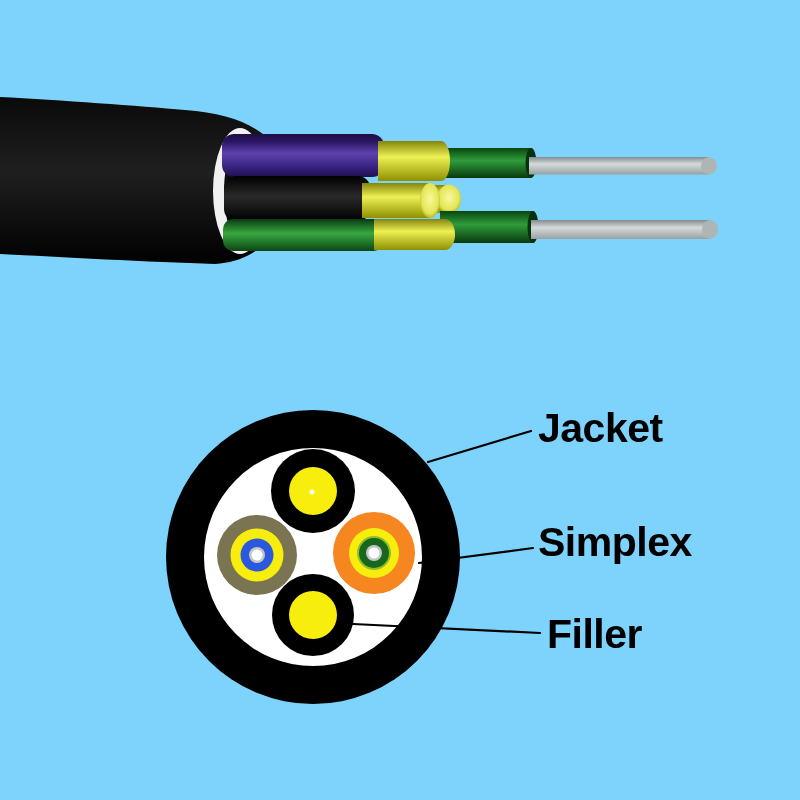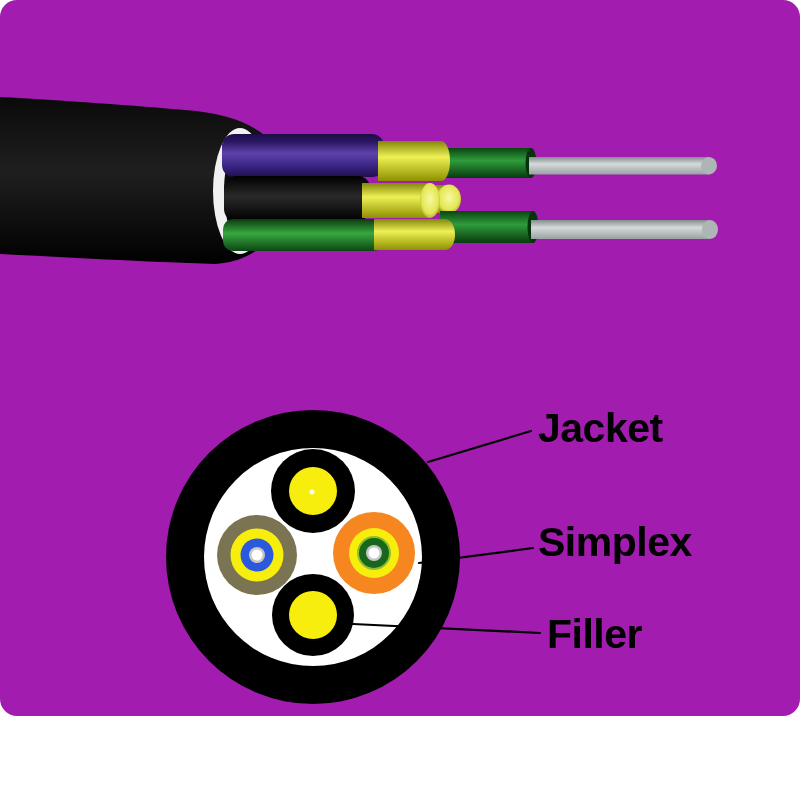--- a/index.html
+++ b/index.html
@@ -1,16 +1,16 @@
 <!DOCTYPE html>
 <html><head>
 <meta charset="utf-8">
 <style>
   html,body{margin:0;padding:0;background:#ffffff;}
-  .stage{position:relative;width:800px;height:716px;background:#a21caf;overflow:hidden;border-radius:17px;}
+  .stage{position:relative;width:800px;height:800px;background:#7dd3fc;overflow:hidden;}
   svg{display:block;}
   .lbl{
     font-family:"Liberation Sans", sans-serif;
     font-weight:bold;
     font-size:41px;
     letter-spacing:-0.5px;
   }
   .ldr{stroke:#000000;stroke-width:2.2;fill:none;stroke-linecap:round;}
 </style>
 </head>

